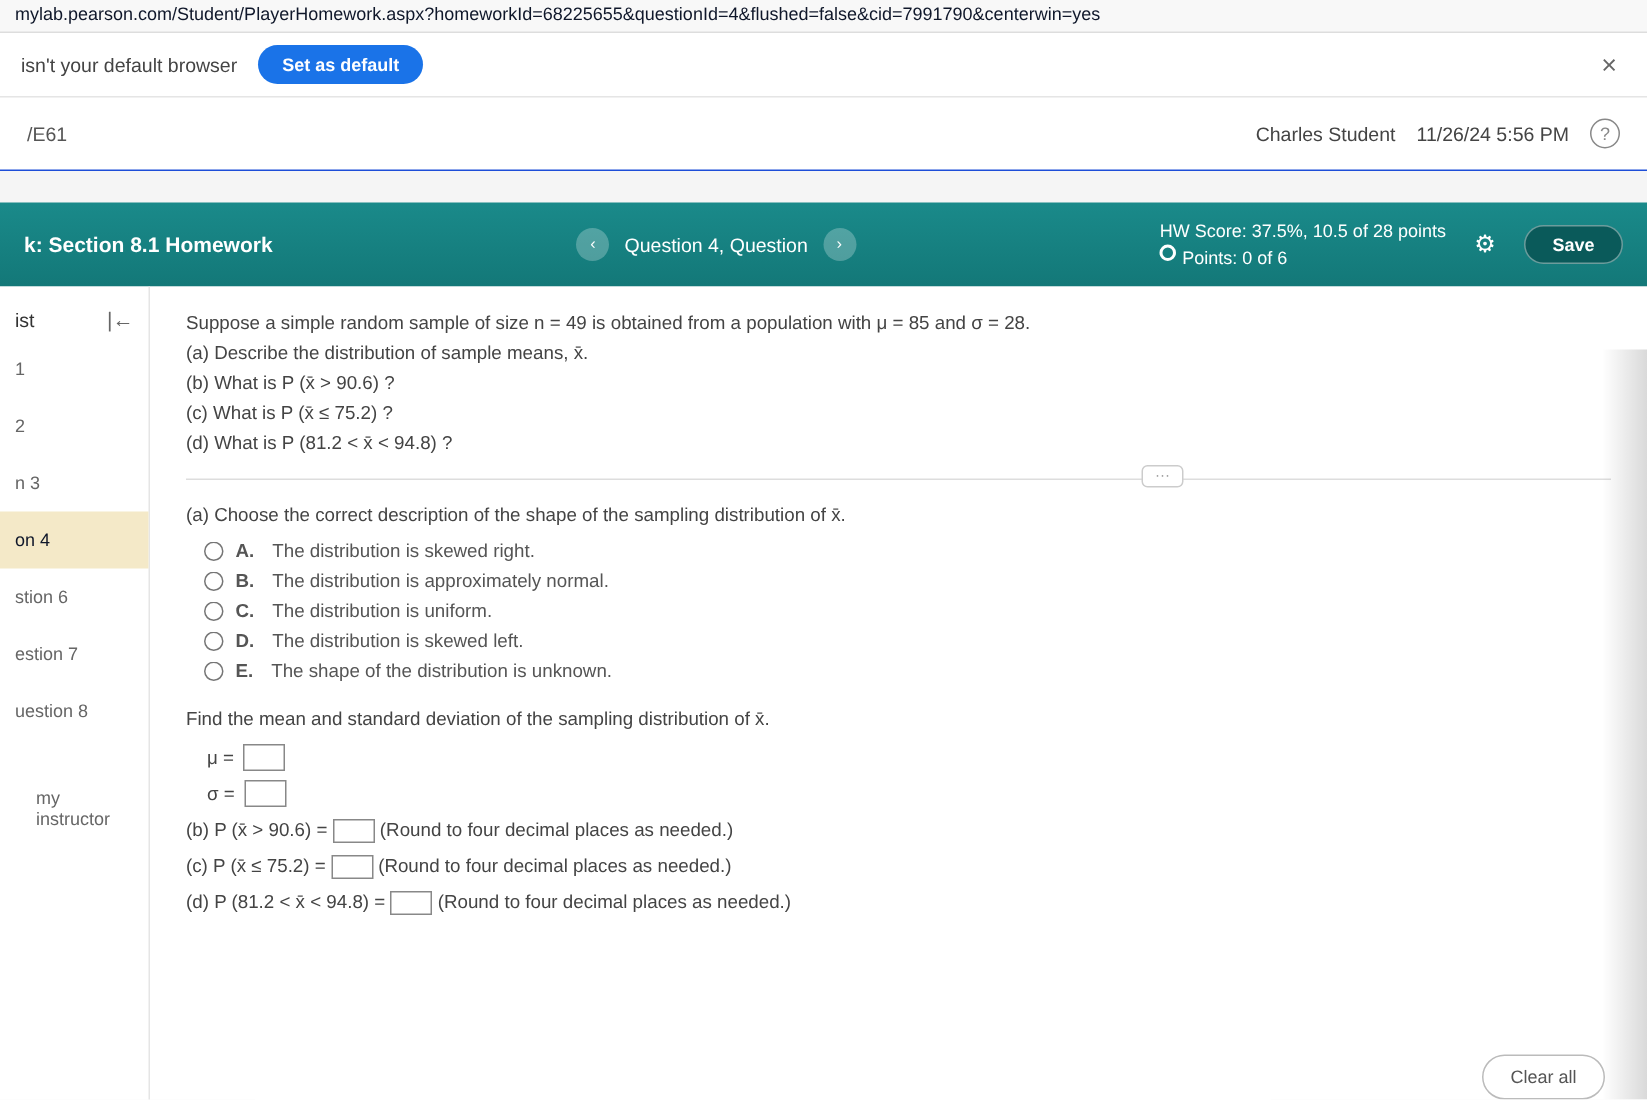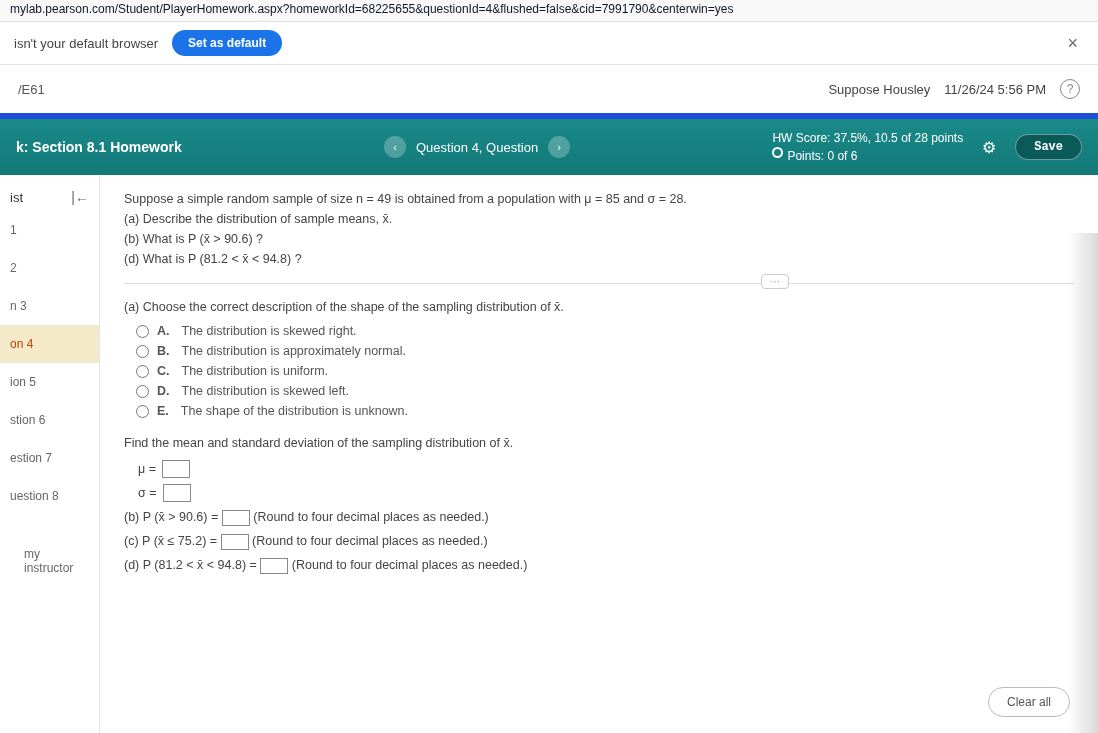--- a/index.html
+++ b/index.html
@@ -5,42 +5,42 @@
 * { margin: 0; padding: 0; box-sizing: border-box; font-family: Arial, Helvetica, sans-serif; }
 body { background: #f5f5f5; width: 1098px; height: 733px; overflow: hidden; position: relative; }
 
 .url-bar { height: 22px; padding: 2px 10px; font-size: 12px; color: #0f172a; background: #f8f8f8; border-bottom: 1px solid #ddd; }
 
 .browser-banner { display: flex; align-items: center; padding: 8px 14px; background: #fff; border-bottom: 1px solid #e5e5e5; position: relative; }
 .browser-banner .msg { font-size: 13px; color: #444; }
 .set-default-btn { background: #1a73e8; color: #fff; border: none; border-radius: 16px; padding: 6px 16px; font-size: 12px; font-weight: 600; margin-left: 14px; cursor: pointer; }
 .close-x { position: absolute; right: 20px; font-size: 18px; color: #666; cursor: pointer; }
 
-.course-bar { display: flex; align-items: center; padding: 14px 18px; background: #fff; border-bottom: 6px solid #1d4ed8; }
+.course-bar { display: flex; align-items: center; padding: 14px 18px; background: #fff; border-bottom: 1px solid #1d4ed8; }
 .course-id { font-size: 13px; color: #555; flex: 1; }
 .user-block { display: flex; align-items: center; gap: 14px; font-size: 13px; color: #444; }
 .help-circ { width: 20px; height: 20px; border: 1.5px solid #888; border-radius: 50%; display: flex; align-items: center; justify-content: center; font-size: 12px; color: #888; cursor: pointer; }
 
-.hw-header { background: #008080; background: linear-gradient(#1a8a8a,#137878); color: #fff; display: flex; align-items: center; padding: 10px 16px; gap: 14px; }
+.hw-header { background: #008080; background: linear-gradient(#1a8a8a,#137878); color: #fff; display: flex; align-items: center; padding: 10px 16px; gap: 14px; margin-top: 21px; }
 .hw-title { font-size: 14px; font-weight: 700; flex: 0 0 auto; }
 .q-nav { flex: 1; display: flex; align-items: center; justify-content: center; gap: 10px; }
 .nav-btn { width: 22px; height: 22px; border-radius: 50%; background: rgba(255,255,255,0.25); color: #fff; display: flex; align-items: center; justify-content: center; font-size: 11px; cursor: pointer; }
 .q-label { font-size: 13px; font-weight: 400; }
 .score-block { font-size: 12px; line-height: 1.5; }
 .score-block .line2 { display: flex; align-items: flex-start; gap: 4px; }
 .score-block .circ { width: 11px; height: 11px; border: 2px solid #fff; border-radius: 50%; display: inline-block; }
 .gear { width: 24px; height: 24px; display: flex; align-items: center; justify-content: center; cursor: pointer; font-size: 16px; }
-.save-btn { background: #0a5a5a; border: 1px solid rgba(255,255,255,0.4); color: #fff; border-radius: 16px; padding: 5px 18px; font-size: 12px; font-weight: 700; cursor: pointer; font-family: Liberation Mono, monospace; }
+.save-btn { background: #0a5a5a; border: 1px solid rgba(255,255,255,0.4); color: #fff; border-radius: 16px; padding: 5px 18px; font-size: 12px; font-weight: 700; cursor: pointer; }
 
 .main-area { display: flex; background: #fff; height: 560px; }
 .sidebar { width: 100px; border-right: 1px solid #e5e5e5; padding-top: 8px; font-size: 12px; color: #555; }
 .sidebar .top-row { display: flex; align-items: center; justify-content: space-between; padding: 6px 10px; font-size: 13px; color: #333; }
 .collapse-ico { font-size: 14px; color: #666; cursor: pointer; }
 .side-item { padding: 12px 10px; cursor: pointer; color: #666; }
-.side-item.active { background: #f4e9c8; color: #c2410c; }
+.side-item.active { background: #f4e9c8; color: #0f172a; }
 .side-bottom { padding: 12px 24px; color: #666; font-size: 12px; margin-top: 20px; }
 
 .content { flex: 1; padding: 14px 24px; font-size: 12.5px; color: #444; overflow-y: auto; position: relative; }
 .prompt-block { line-height: 1.6; margin-bottom: 14px; }
 .divider { border: none; border-top: 1px solid #ddd; margin: 12px 0 16px; position: relative; }
 .divider-pill { position: absolute; right: 30%; top: -9px; background: #fff; border: 1px solid #ccc; border-radius: 4px; padding: 1px 8px; font-size: 10px; color: #999; }
 .part-label { margin-bottom: 10px; }
 .options { margin: 8px 0 18px 12px; }
 .opt { display: flex; align-items: center; gap: 8px; margin: 6px 0; color: #555; }
 .opt input { cursor: pointer; }
@@ -64,21 +64,21 @@
 
 <div class="browser-banner">
   <span class="msg">isn't your default browser</span>
   <button class="set-default-btn">Set as default</button>
   <span class="close-x">×</span>
 </div>
 
 <div class="course-bar">
   <span class="course-id">/E61</span>
   <div class="user-block">
-    <span>Suppose Housley</span>
+    <span>Charles Student</span>
     <span>11/26/24 5:56 PM</span>
     <span class="help-circ">?</span>
   </div>
 </div>
 
 <div class="hw-header">
   <span class="hw-title">k: Section 8.1 Homework</span>
   <div class="q-nav">
     <span class="nav-btn">‹</span>
     <span class="q-label">Question 4, Question</span>
@@ -98,32 +98,32 @@
 <div class="main-area">
   <div class="sidebar">
     <div class="top-row">
       <span>ist</span>
       <span class="collapse-ico">|←</span>
     </div>
     <div class="side-item">1</div>
     <div class="side-item">2</div>
     <div class="side-item">n 3</div>
     <div class="side-item active">on 4</div>
-    <div class="side-item">ion 5</div>
     <div class="side-item">stion 6</div>
     <div class="side-item">estion 7</div>
     <div class="side-item">uestion 8</div>
     <div class="side-bottom">my instructor</div>
   </div>
 
   <div class="content">
     <div class="prompt-block">
       <div>Suppose a simple random sample of size n = 49 is obtained from a population with μ = 85 and σ = 28.</div>
       <div>(a) Describe the distribution of sample means, x̄.</div>
       <div>(b) What is P (x̄ &gt; 90.6) ?</div>
+      <div>(c) What is P (x̄ ≤ 75.2) ?</div>
       <div>(d) What is P (81.2 &lt; x̄ &lt; 94.8) ?</div>
     </div>
 
     <div style="position:relative">
       <hr class="divider">
       <span class="divider-pill">···</span>
     </div>
 
     <div class="part-label">(a) Choose the correct description of the shape of the sampling distribution of x̄.</div>
     <div class="options">

